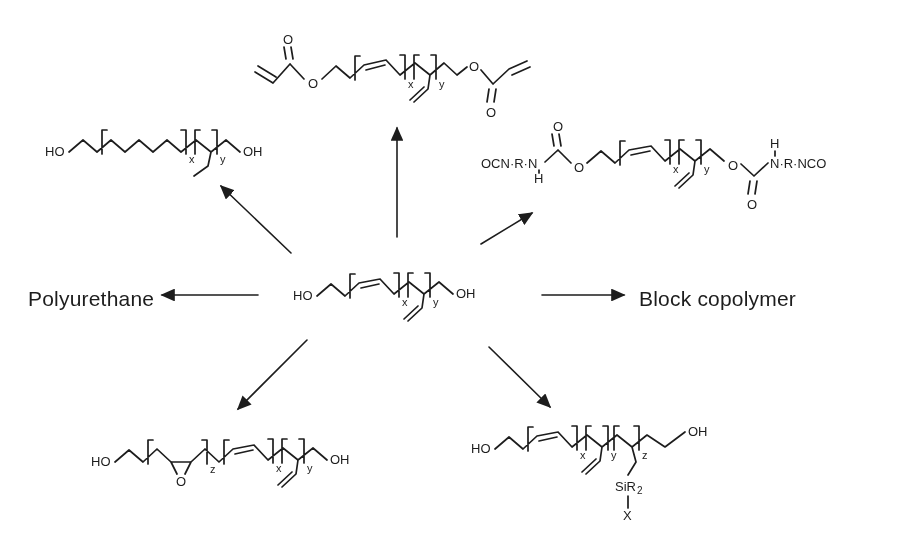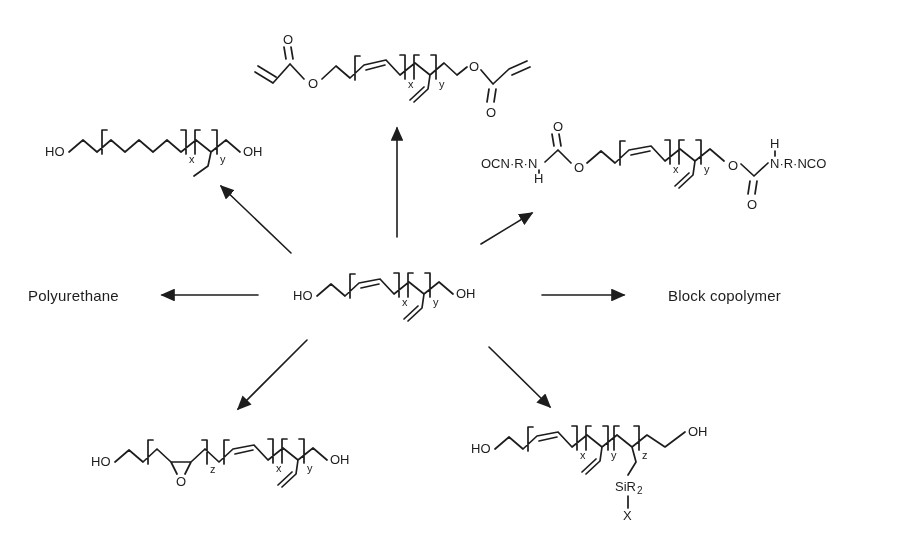--- a/index.html
+++ b/index.html
@@ -6,21 +6,21 @@
   .canvas{position:relative;width:900px;height:550px;background:#ffffff;overflow:hidden;
           font-family:"Liberation Sans",sans-serif;}
   .struct{position:absolute;}
   .struct path{stroke:#1d1d1d;fill:none;stroke-width:1.7;stroke-linecap:round;stroke-linejoin:round;}
   .arrows{position:absolute;left:0;top:0;}
   .arrows line{stroke:#1d1d1d;stroke-width:1.6;stroke-linecap:round;}
   svg text{fill:#1d1d1d;font-family:"Liberation Sans",sans-serif;}
   .fs13{font-size:13px;}
   .fs11{font-size:11px;}
   .fs10{font-size:10px;}
-  .caption{position:absolute;font-size:15px;color:#1d1d1d;letter-spacing:.2px;}
+  .caption{position:absolute;font-size:21px;color:#1d1d1d;letter-spacing:.2px;}
 </style>
 </head>
 <body>
 
 <div class="canvas">
 
   <svg class="arrows" width="900" height="550" viewBox="0 0 900 550">
     <defs>
       <marker id="ah" markerWidth="10" markerHeight="8" refX="8" refY="4" orient="auto">
         <path d="M0,0 L9,4 L0,8 z" fill="#1d1d1d" stroke="none"></path>
@@ -112,15 +112,15 @@
     <text class="fs11" x="112" y="44">x</text>
     <text class="fs11" x="143" y="44">y</text>
     <text class="fs11" x="174" y="44">z</text>
     <text class="fs13" x="147" y="76">SiR</text>
     <text class="fs10" x="169" y="79">2</text>
     <text class="fs13" x="155" y="105">X</text>
     <text class="fs13" x="220" y="21">OH</text>
   </svg>
 
   <div class="caption" style="left:28px;top:287px;">Polyurethane</div>
-  <div class="caption" style="left:668px;top:287px;">Block copolymer</div>
+  <div class="caption" style="left:639px;top:287px;">Block copolymer</div>
 
 </div>
 
 </body></html>

